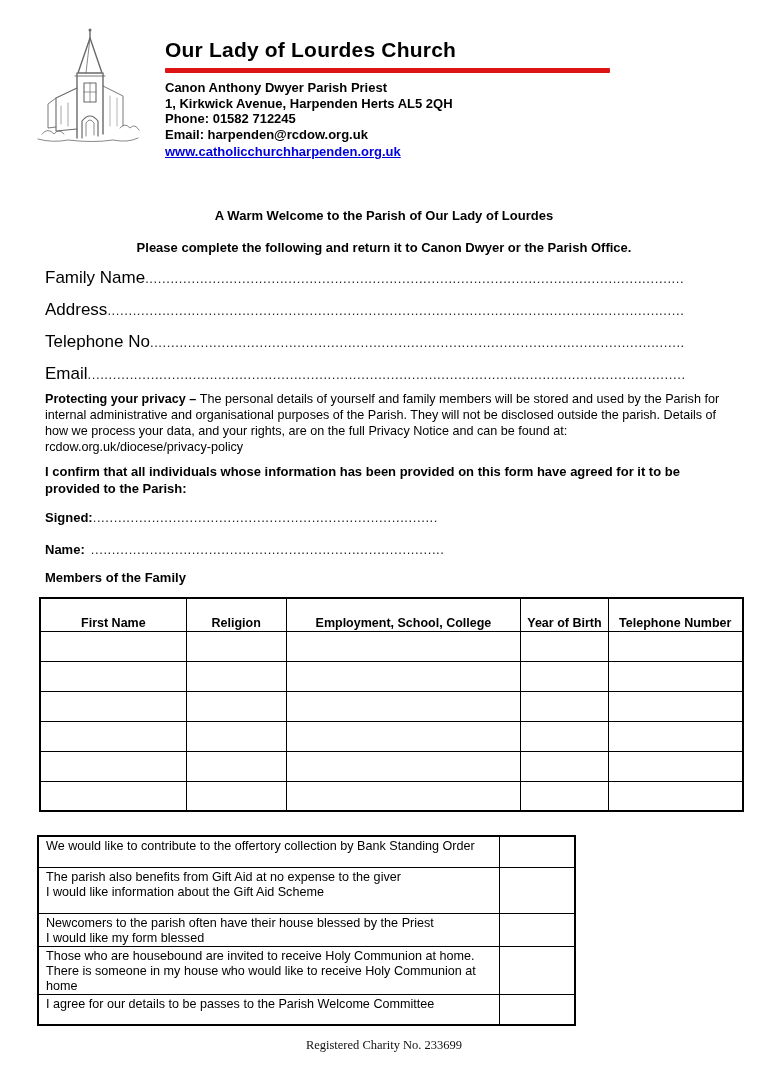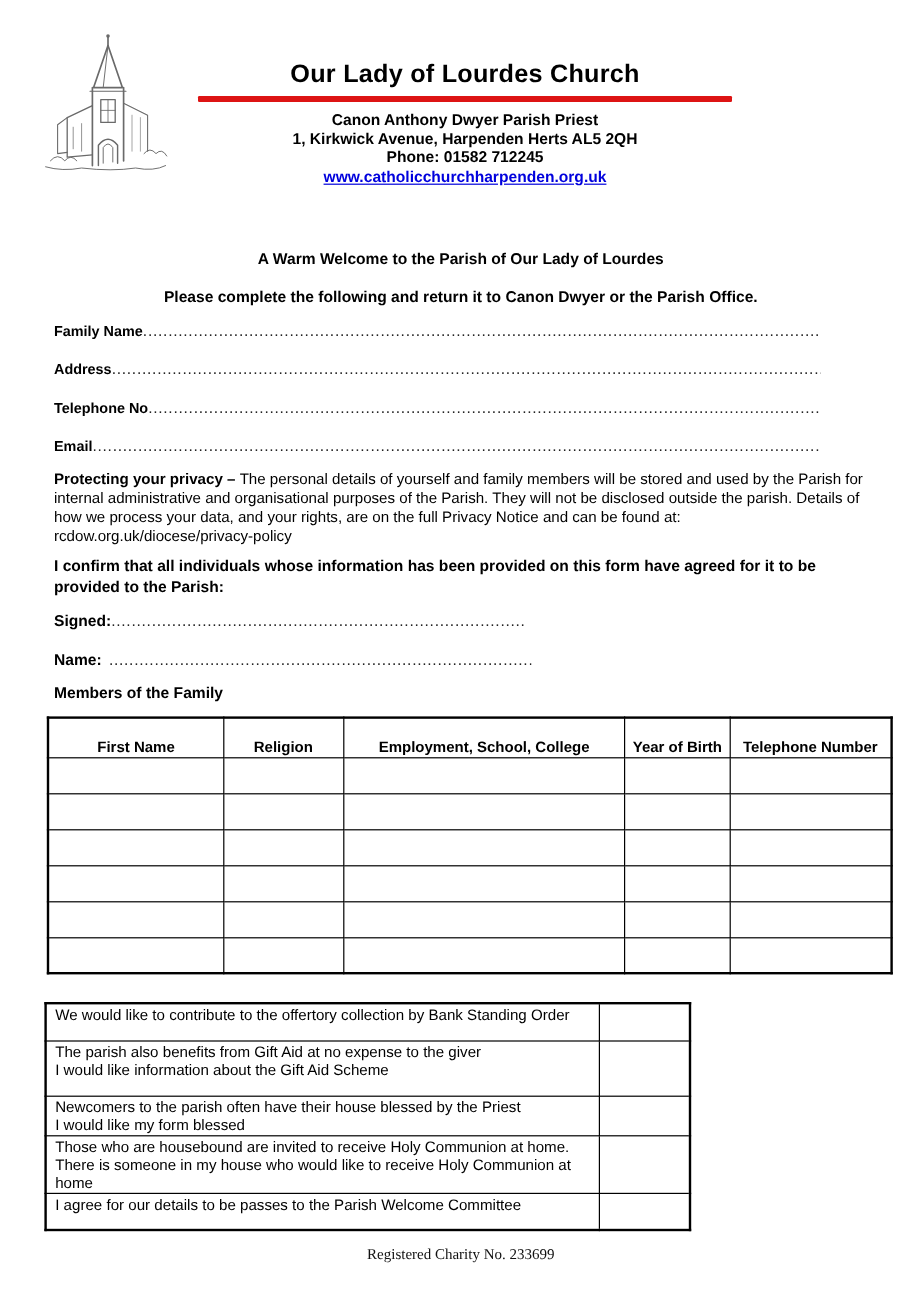--- a/index.html
+++ b/index.html
@@ -5,30 +5,30 @@
   * { margin:0; padding:0; box-sizing:border-box; }
   html,body { background:#ffffff; }
   .page {
     position:relative; width:768px; height:1085px; margin:0 auto;
     background:#ffffff; color:#000;
     font-family:"Liberation Sans", sans-serif;
     overflow:hidden;
   }
   
   .church-art { position:absolute; left:28px; top:26px; width:122px; height:122px; }
-  .header-block { position:absolute; left:165px; top:50px; width:445px; text-align:center; }
+  .header-block { position:absolute; left:165px; top:38px; width:445px; text-align:left; }
   .doc-title { font-size:21px; font-weight:bold; letter-spacing:0.2px; }
   .red-rule { height:5px; background:#dd1414; margin:6px 0 7px 0; border-radius:1px; }
   .contact-line { font-size:13px; font-weight:bold; line-height:15.5px; }
   .site-link { font-size:13px; font-weight:bold; line-height:15.5px; color:#0000dd; text-decoration:underline; display:inline-block; }
   
   .center-line { position:absolute; left:45px; width:678px; text-align:center; font-weight:bold; font-size:13px; }
   
   .frow { position:absolute; left:45px; display:flex; align-items:baseline; }
-  .frow .flabel { font-size:12px; font-weight:bold; white-space:nowrap; }
+  .frow .flabel { font-size:17px; font-weight:normal; white-space:nowrap; }
   .frow.plain .flabel { font-weight:bold; font-size:13px; }
   .dots {
     flex:1 1 auto; overflow:hidden; white-space:nowrap;
     font-size:13px; letter-spacing:0.6px; color:#222;
   }
   .gap-sm { margin-right:6px;text-align:center; }
   
   .privacy { position:absolute; left:45px; top:391px; width:678px; font-size:12.6px; line-height:16px; }
   .confirm { position:absolute; left:45px; top:464px; width:656px; font-size:13px; font-weight:bold; line-height:16.5px; }
   .section-head { position:absolute; left:45px; top:570px; font-size:13px; font-weight:bold; }
@@ -92,20 +92,21 @@
     <path d="M92 102 q5 -6 10 0 q5 -5 9 2" stroke-width="0.8"></path>
     <path d="M10 113 q14 4 30 1 q25 3 45 0 q15 3 25 -2" stroke-width="0.8"></path>
   </svg>
 
   <div class="header-block">
     <div class="doc-title">Our Lady of Lourdes Church</div>
     <div class="red-rule"></div>
     <div class="contact-line">Canon Anthony Dwyer Parish Priest</div>
     <div class="contact-line">1, Kirkwick Avenue, Harpenden Herts AL5 2QH</div>
     <div class="contact-line">Phone:  01582 712245</div>
+    <div class="contact-line">Email: harpenden@rcdow.org.uk</div>
     <a class="site-link" href="#">www.catholicchurchharpenden.org.uk</a>
   </div>
 
   <div class="center-line" style="top:240px">Please complete the following and return it to Canon Dwyer or the Parish Office.</div>
   <div class="center-line" style="top:208px">A Warm Welcome to the Parish of Our Lady of Lourdes</div>
 
   <div class="frow" style="top:268px; width:639px">
     <span class="flabel">Family Name</span>
     <span class="dots">................................................................................................................................................................................................................................................</span>
   </div>

